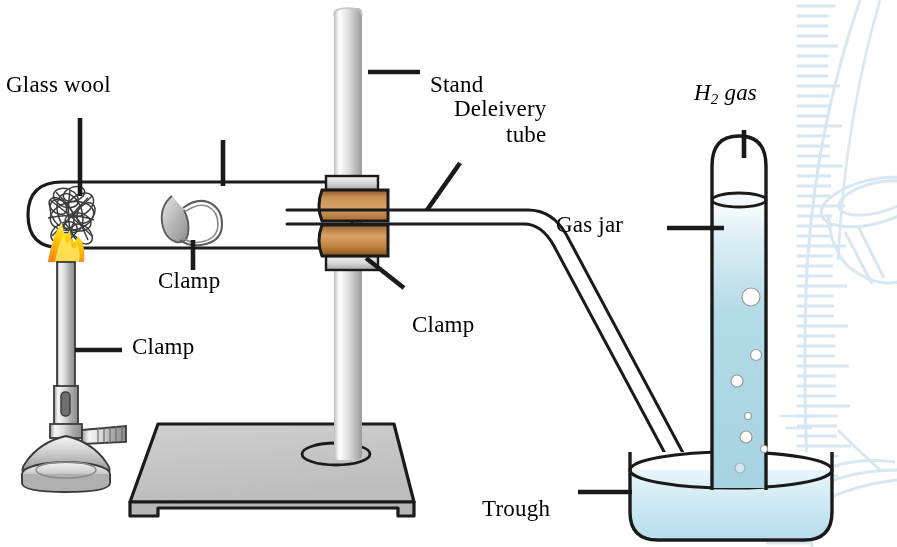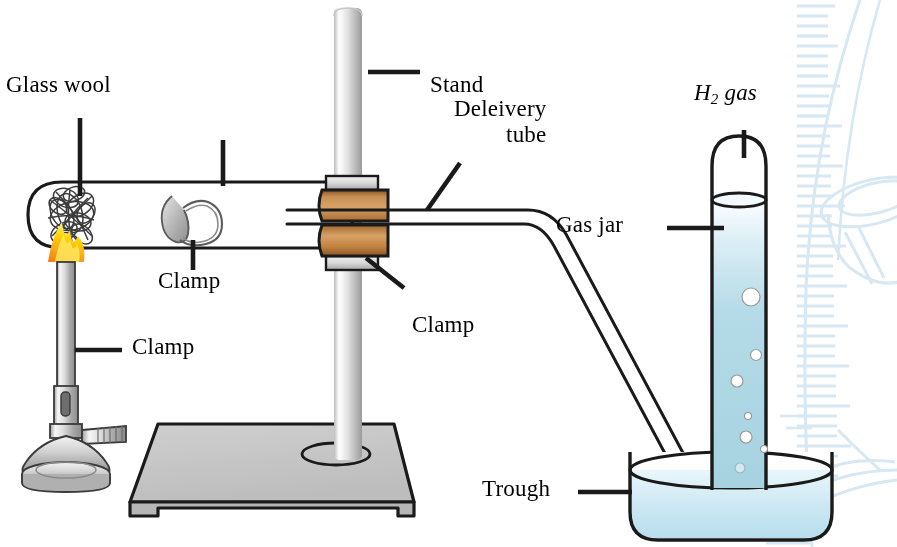--- a/index.html
+++ b/index.html
@@ -338,15 +338,15 @@
   <div class="lbl" style="left:412px; top:278px;margin-top:34px;">Clamp</div>
 
   <div class="lbl" style="left:132px; top:334px;">Clamp</div>
 
   <div class="lbl" style="left:694px; top:80px;font-style:italic;">
     <span>H</span><sub>2</sub><span> gas</span>
   </div>
 
   <div class="lbl" style="left:556px; top:212px;">Gas jar</div>
 
-  <div class="lbl" style="left:482px; top:476px;">Trough</div>
+  <div class="lbl" style="left:482px; top:496px;">Trough</div>
 
 </div>
 
 </body></html>

